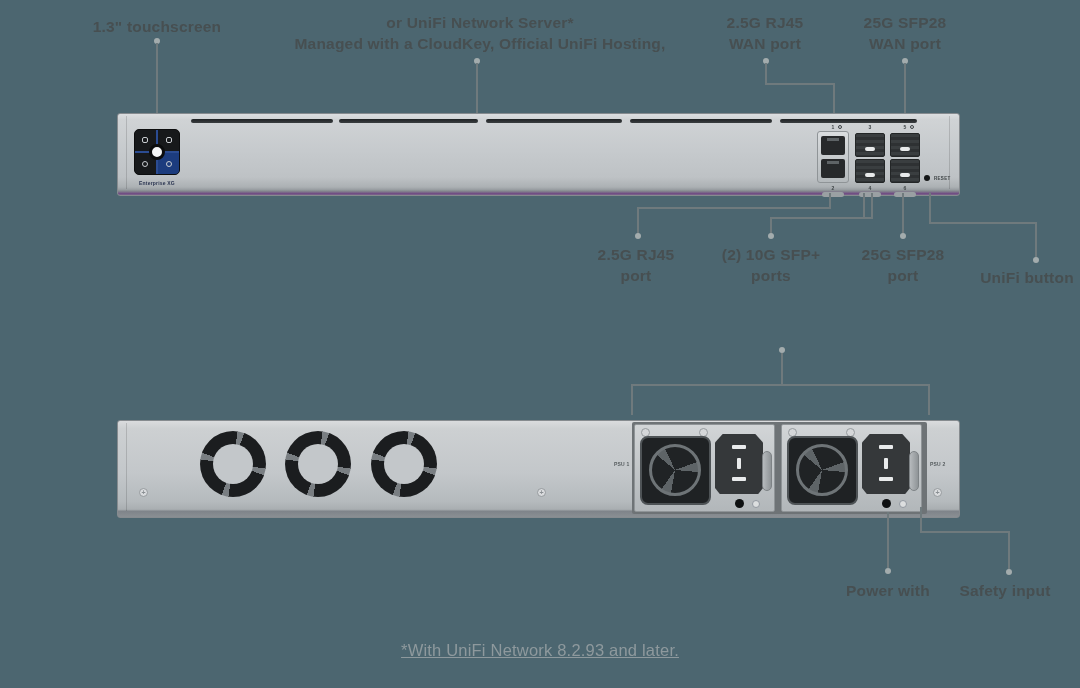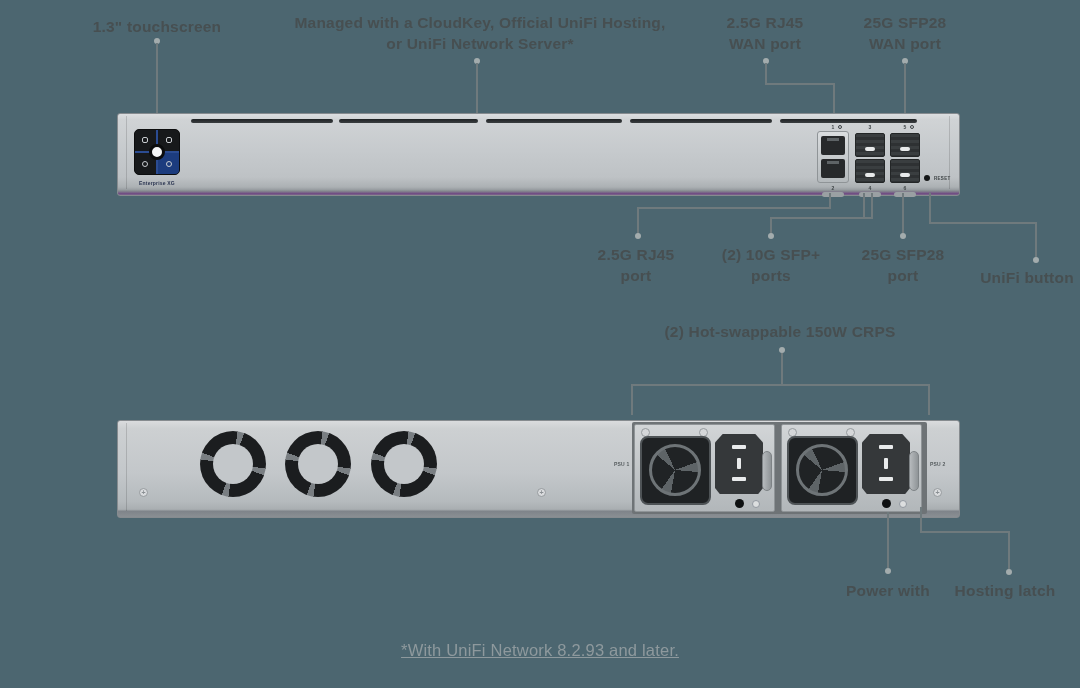--- a/index.html
+++ b/index.html
@@ -58,22 +58,22 @@
   .platch{position:absolute;left:127px;top:26px;width:10px;height:40px;border-radius:5px;background:linear-gradient(90deg,#B6BABD,#8F9497);border:1px solid #7E8386;box-sizing:border-box;}
   .psulbl{position:absolute;font-size:5px;font-weight:700;color:#565C5F;letter-spacing:.2px;}
 </style>
 </head>
 <body style="background: rgb(76, 102, 112);">
 
 <div class="stage">
 
   <div class="co" style="left:157px;top:16px;">1.3" touchscreen</div>
   <div class="co" style="left:480px;top:12px;">
+    <div>or UniFi Network Server*</div>
     <div>Managed with a CloudKey, Official UniFi Hosting,</div>
-    <div>or UniFi Network Server*</div>
   </div>
   <div class="co" style="left:765px;top:12px;">
     <div>2.5G RJ45</div>
     <div>WAN port</div>
   </div>
   <div class="co" style="left:905px;top:12px;">
     <div>25G SFP28</div>
     <div>WAN port</div>
   </div>
 
@@ -183,21 +183,20 @@
   <div class="co" style="left:771px;top:244px;">
     <div>(2) 10G SFP+</div>
     <div>ports</div>
   </div>
   <div class="co" style="left:903px;top:244px;">
     <div>25G SFP28</div>
     <div>port</div>
   </div>
   <div class="co" style="left:1027px;top:267px;">UniFi button</div>
 
-  <div class="co" style="left:780px;top:321px;">(2) Hot-swappable 150W CRPS</div>
   <div class="dt" style="left:779px;top:347px;"></div>
   <div class="ln" style="left:781px;top:353px;width:2px;height:32px;"></div>
   <div class="ln" style="left:631px;top:384px;width:299px;height:2px;"></div>
   <div class="ln" style="left:631px;top:384px;width:2px;height:31px;"></div>
   <div class="ln" style="left:928px;top:384px;width:2px;height:31px;"></div>
 
   <div class="chassis rear">
     <div class="edge" style="left:8px;"></div>
 
     <div class="fan" style="left:82px;"></div>
@@ -248,17 +247,17 @@
   </div>
 
   <div class="ln" style="left:887px;top:512px;width:2px;height:56px;"></div>
   <div class="dt" style="left:885px;top:568px;"></div>
   <div class="co" style="left:888px;top:580px;">Power with</div>
 
   <div class="ln" style="left:920px;top:507px;width:2px;height:26px;"></div>
   <div class="ln" style="left:920px;top:531px;width:90px;height:2px;"></div>
   <div class="ln" style="left:1008px;top:531px;width:2px;height:38px;"></div>
   <div class="dt" style="left:1006px;top:569px;"></div>
-  <div class="co" style="left:1005px;top:580px;">Hosting latch</div>
+  <div class="co" style="left:1005px;top:580px;">Safety input</div>
 
   <div class="co lite" style="left:540px;top:640px;text-decoration:underline;">*With UniFi Network 8.2.93 and later.</div>
 
 </div>
 
 </body></html>

